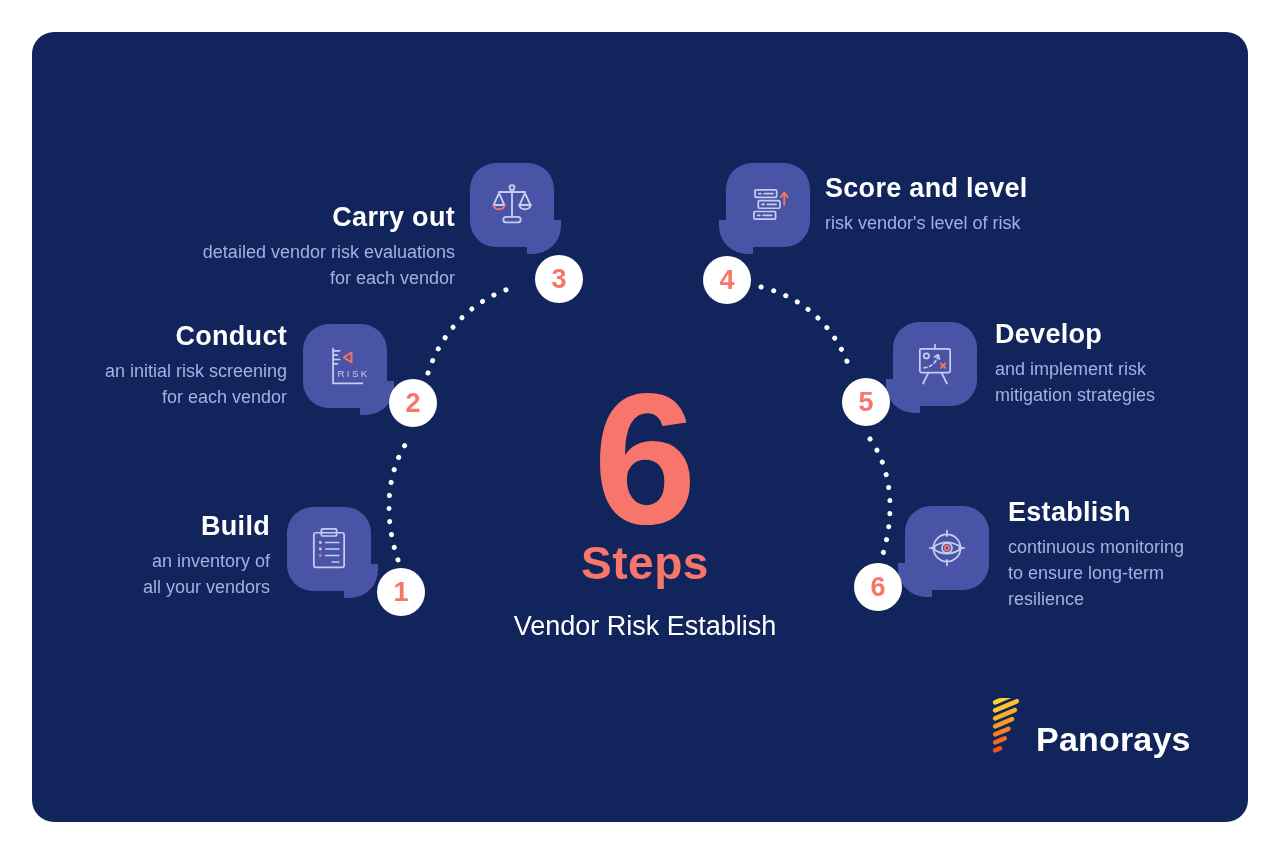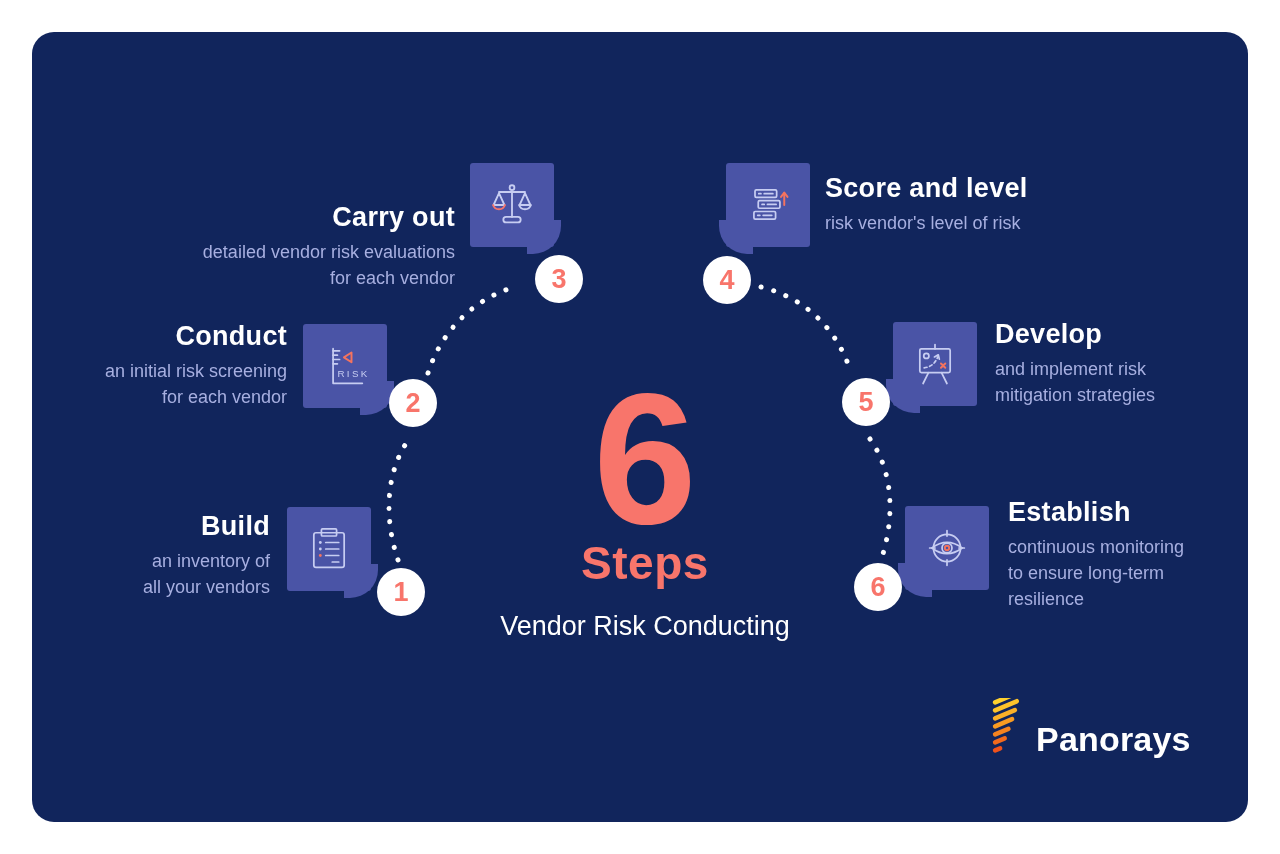--- a/index.html
+++ b/index.html
@@ -11,21 +11,21 @@
   }
   *{margin:0;padding:0;box-sizing:border-box;}
   html,body{width:1280px;height:854px;background:#ffffff;font-family:"Liberation Sans","DejaVu Sans",sans-serif;}
   .stage{position:relative;width:1280px;height:854px;background:#ffffff;overflow:hidden;}
   .card{position:absolute;left:32px;top:32px;width:1216px;height:790px;background:var(--navy);border-radius:22px;overflow:hidden;}
 
   
   .arcs{position:absolute;inset:0;z-index:1;pointer-events:none;}
 
   
-  .bubble{position:absolute;width:84px;height:84px;background:var(--indigo);border-radius:3px;display:flex;align-items:center;justify-content:center;z-index:2;}
+  .bubble{position:absolute;width:84px;height:84px;background:var(--indigo);border-radius:26px;display:flex;align-items:center;justify-content:center;z-index:2;}
   .bubble::after{content:"";position:absolute;width:34px;height:34px;background:var(--indigo);z-index:0;}
   .bubble.tail-right::after{right:-7px;bottom:-7px;border-radius:0 0 28px 0;}
   .bubble.tail-left::after{left:-7px;bottom:-7px;border-radius:0 0 0 28px;}
   .bubble svg{position:relative;z-index:1;}
 
   
   .num{position:absolute;width:48px;height:48px;border-radius:50%;background:#ffffff;color:var(--coral);
        font-size:27px;font-weight:800;display:flex;align-items:center;justify-content:center;z-index:3;}
 
   
@@ -189,21 +189,21 @@
         <circle cx="24" cy="24" r="4.6"></circle>
         <circle cx="24" cy="24" r="2" stroke="#F4735E" stroke-width="1.8"></circle>
       </svg>
     </div>
     <div class="num" style="left:822px;top:531px;">6</div>
 
     <div class="center-block">
       <div class="big-six">6</div>
       <div class="steps-word">Steps</div>
       <div class="center-sub">
-        <span>Vendor Risk Conducting</span>
+        <span>Vendor Risk Establish</span>
       </div>
     </div>
 
     <div class="logo">
       <svg width="36" height="66" viewBox="0 0 36 66">
         <g>
           <rect x="3" y="3" width="28" height="4.6" rx="2.3" fill="#FFD12E" transform="rotate(-23 3 5.3)"></rect>
           <rect x="3" y="11" width="28" height="4.6" rx="2.3" fill="#FDC32B" transform="rotate(-23 3 13.3)"></rect>
           <rect x="3" y="19" width="26" height="4.6" rx="2.3" fill="#FBB027" transform="rotate(-23 3 21.3)"></rect>
           <rect x="3" y="27" width="23" height="4.6" rx="2.3" fill="#F89B22" transform="rotate(-23 3 29.3)"></rect>

